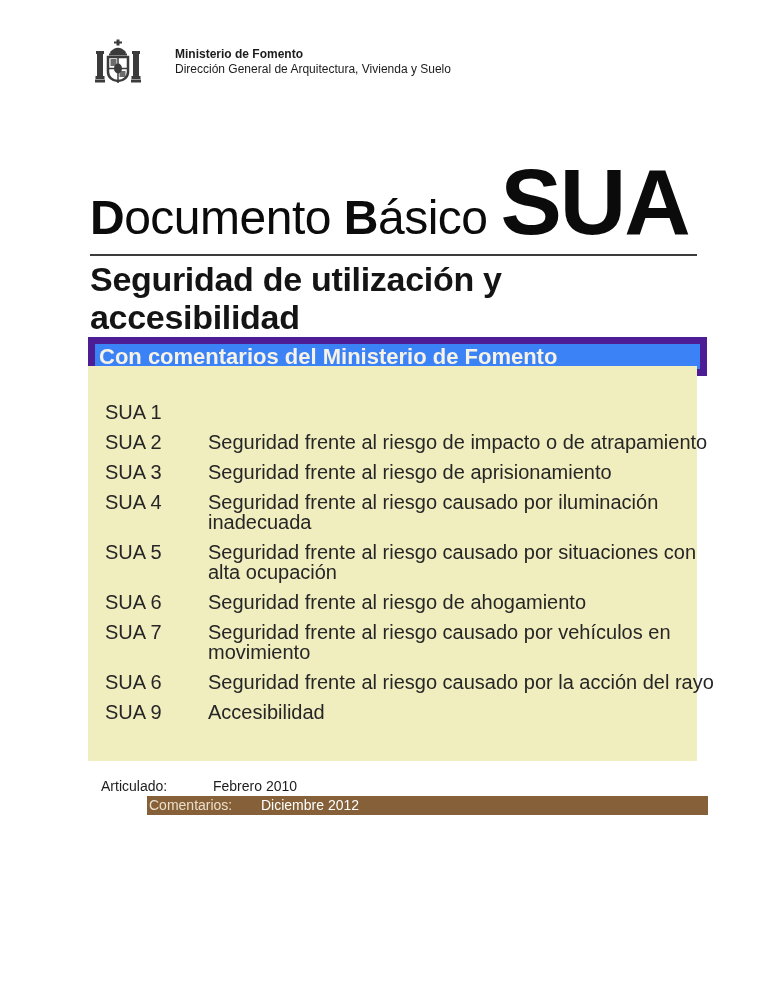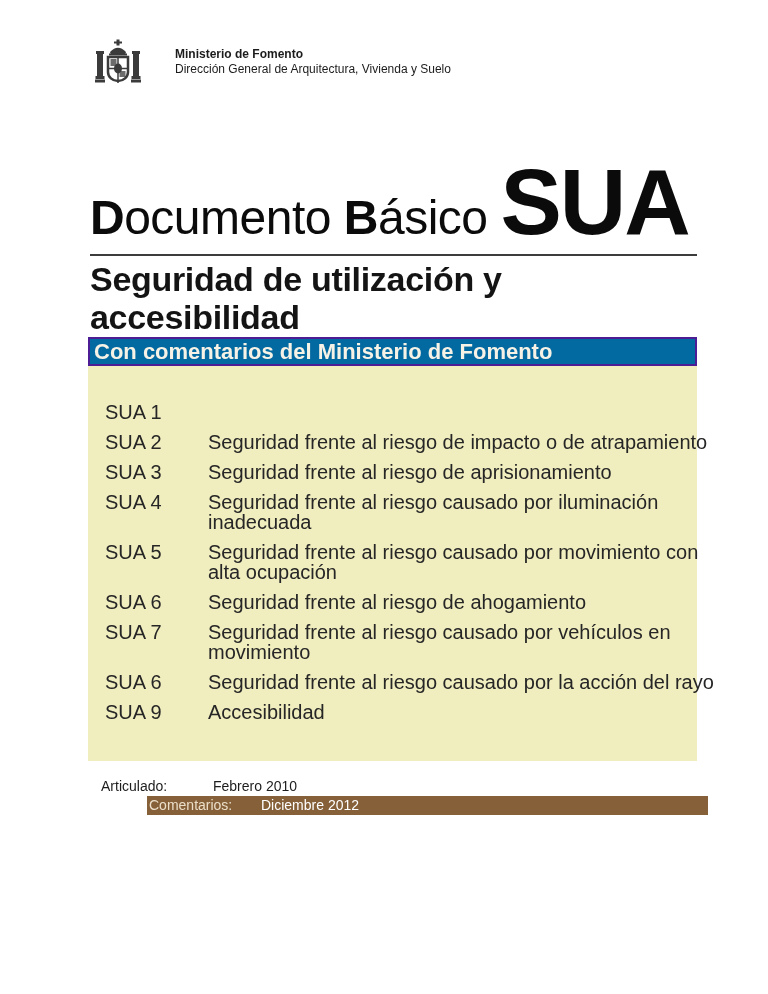--- a/index.html
+++ b/index.html
@@ -56,22 +56,22 @@
     line-height: 38px;
     color: #141414;
     letter-spacing: -0.3px;
   }
 
   
   .banner {
     position: absolute;
     left: 88px; top: 337px;
     width: 601px; height: 25px;
-    background: #0369a1;
-    border: 2px solid #4c1d95;
+    background: #3b82f6;
+    border: 7px solid #4c1d95;
     color: #f6f2e6;
     font-size: 22px;
     font-weight: bold;
     line-height: 25px;
     padding-left: 4px;
   }
 
   
   .toc-box {
     position: absolute;
@@ -188,21 +188,21 @@
     <span class="toc-code">SUA 4</span>
     <span class="toc-lines">
             <div>Seguridad frente al riesgo causado por iluminación</div>
             <div>inadecuada</div>
           </span>
   </div>
 
   <div class="toc-item">
     <span class="toc-code">SUA 5</span>
     <span class="toc-lines">
-            <div>Seguridad frente al riesgo causado por movimiento con</div>
+            <div>Seguridad frente al riesgo causado por situaciones con</div>
             <div>alta ocupación</div>
           </span>
   </div>
 
   <div class="toc-item">
     <span class="toc-code">SUA 6</span>
     <span class="toc-lines">
             <div>Seguridad frente al riesgo de ahogamiento</div>
           </span>
   </div>

